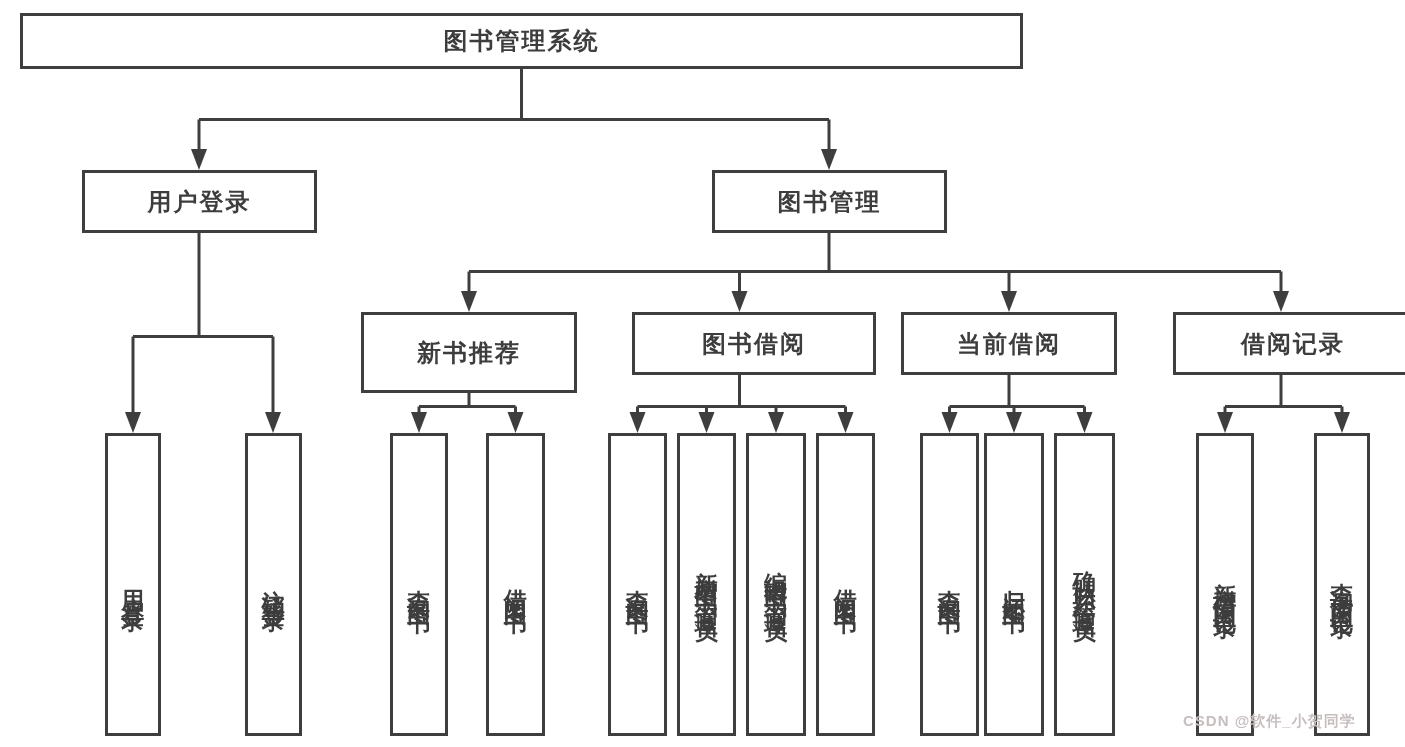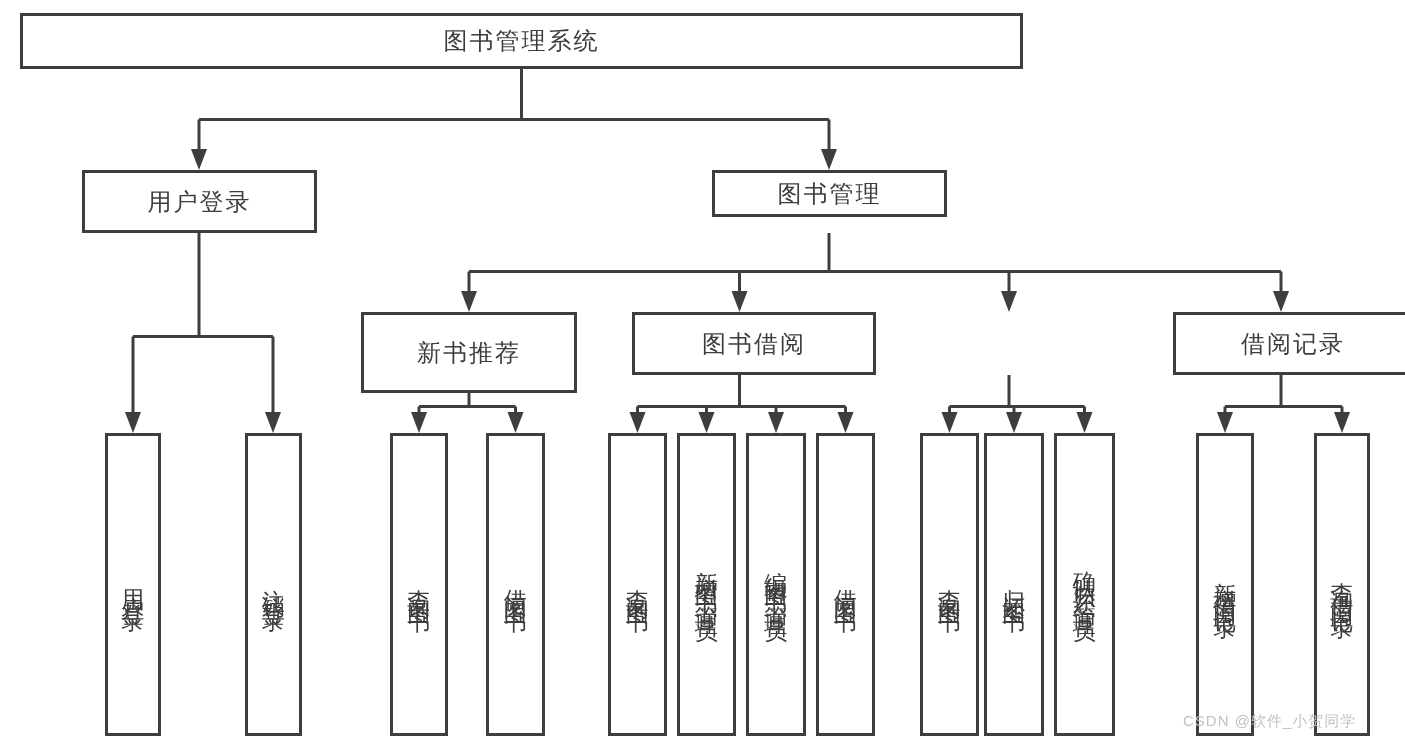--- a/index.html
+++ b/index.html
@@ -1,18 +1,18 @@
 <!DOCTYPE html>
 <html><head>
 <meta charset="utf-8">
 <style>
   html,body{margin:0;padding:0;background:#fff;}
   .stage{
     position:relative;width:1405px;height:747px;background:#ffffff;
-    font-family:"Liberation Sans",sans-serif;overflow:hidden;
+    font-family:"Liberation Sans",sans-serif;overflow:hidden;font-weight:bold;
   }
   svg.connectors{position:absolute;left:0;top:0;width:1405px;height:747px;display:block;}
   .node{
     position:absolute;box-sizing:border-box;
     border:3px solid #3e3e3e;background:#ffffff;
     display:flex;align-items:center;justify-content:center;
     color:#3d3d3d;
   }
   .h-node{font-size:24px;letter-spacing:2px;white-space:nowrap;}
   .leaf-node{top:433px;height:303px;}
@@ -99,29 +99,32 @@
     </g>
   </svg>
 
   <div class="node h-node" style="left:20px;top:13px;width:1003px;height:56px;">
     <span>图书管理系统</span>
   </div>
 
   <div class="node h-node" style="left:82px;top:170px;width:235px;height:63px;">
     <span>用户登录</span>
   </div>
-  <div class="node h-node" style="left:712px;top:170px;width:235px;height:47px;">
+  <div class="node h-node" style="left:712px;top:170px;width:235px;height:63px;">
     <span>图书管理</span>
   </div>
 
   <div class="node h-node" style="left:361px;top:312px;width:216px;height:81px;">
     <span>新书推荐</span>
   </div>
   <div class="node h-node" style="left:632px;top:312px;width:244px;height:63px;">
     <span>图书借阅</span>
+  </div>
+  <div class="node h-node" style="left:901px;top:312px;width:216px;height:63px;">
+    <span>当前借阅</span>
   </div>
   <div class="node h-node" style="left:1173px;top:312px;width:240px;height:63px;">
     <span>借阅记录</span>
   </div>
 
   <div class="node leaf-node" style="left:105px;width:56px;">
     <span>用户登录</span>
   </div>
   <div class="node leaf-node" style="left:245px;width:57px;">
     <span>注销登录</span>

